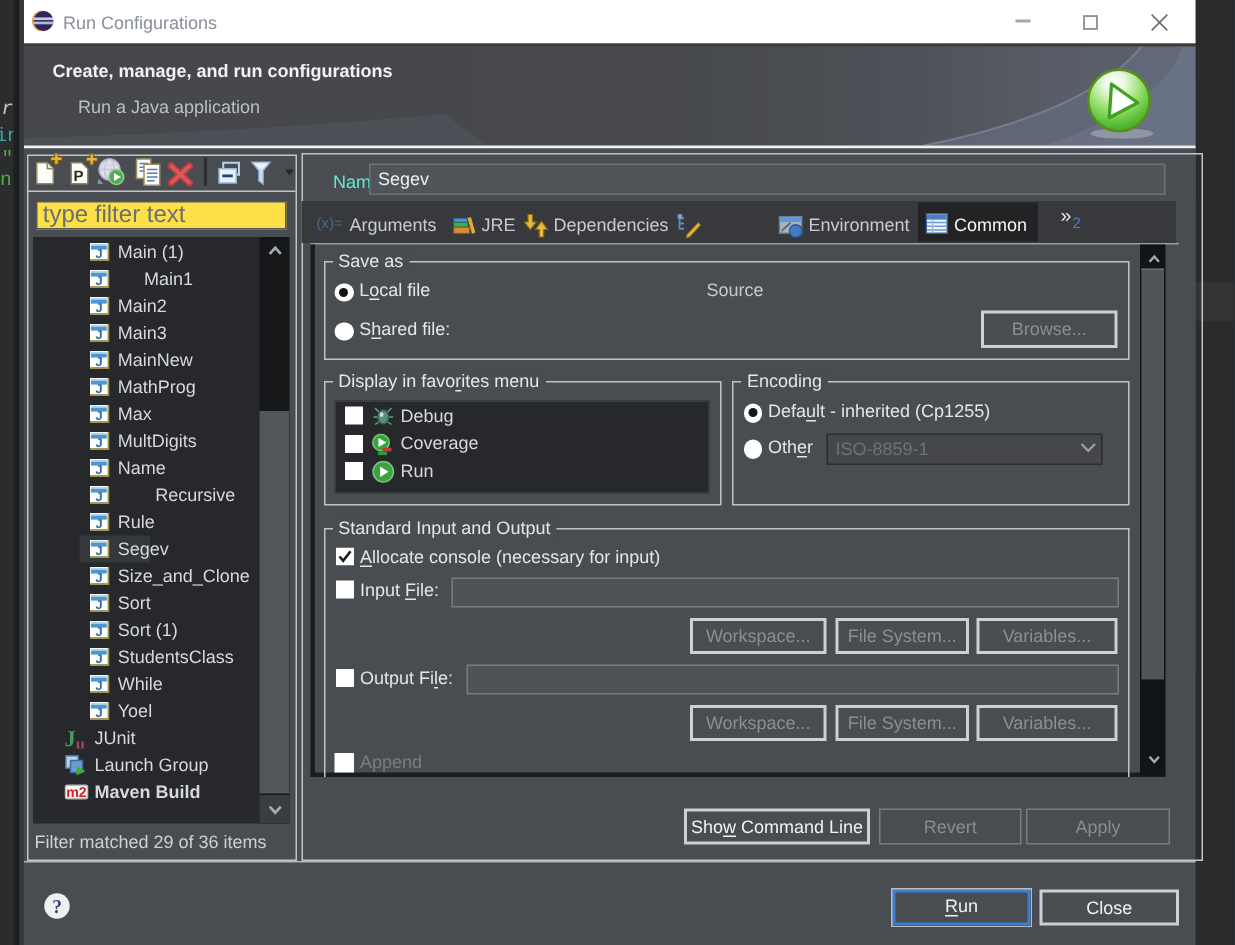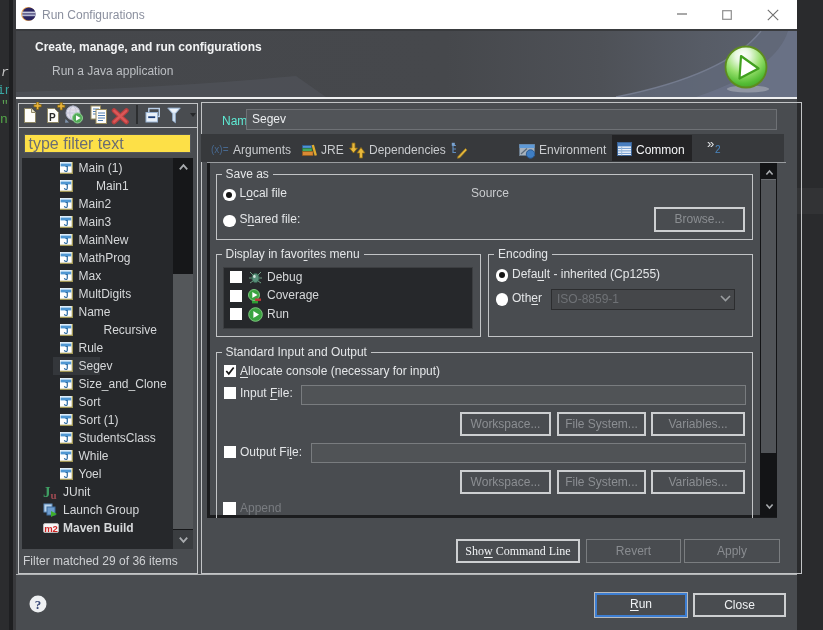--- a/index.html
+++ b/index.html
@@ -441,18 +441,18 @@
 <div class="btn" style="left:541px;top:412px;width:89px;height:24px;line-height:20px;">File System...</div>
 <div class="btn" style="left:635px;top:412px;width:94px;height:24px;line-height:20px;">Variables...</div>
 <div class="cb" style="left:208px;top:446px;"></div>
 <div class="lbl" style="left:224px;top:444.5px;">Output Fi<u>l</u>e:</div>
 <div class="field2" style="left:295px;top:443px;width:435px;height:20px;"></div>
 <div class="btn" style="left:444px;top:470px;width:91px;height:24px;line-height:20px;">Workspace...</div>
 <div class="btn" style="left:541px;top:470px;width:89px;height:24px;line-height:20px;">File System...</div>
 <div class="btn" style="left:635px;top:470px;width:94px;height:24px;line-height:20px;">Variables...</div>
 <div class="cb" style="left:207px;top:502px;width:13px;height:13px;"></div>
 <div class="lbl dim" style="left:224px;top:500.5px;">Append</div>
-<div class="btn en" style="left:440px;top:539px;width:124px;height:24px;line-height:20px;font-family:Liberation Serif, serif;">Sho<u>w</u> Command Line</div>
+<div class="btn en" style="left:440px;top:539px;width:124px;height:24px;line-height:20px;">Sho<u>w</u> Command Line</div>
 <div class="btn dim2" style="left:570px;top:539px;width:95px;height:24px;line-height:22px;">Revert</div>
 <div class="btn dim2" style="left:668px;top:539px;width:96px;height:24px;line-height:22px;">Apply</div>
 <div class="btn en" style="left:579px;top:593px;width:92px;height:24px;line-height:19px;border:2px solid #3d7ed2;box-shadow:0 0 0 1px #b8babc;"><u>R</u>un</div>
 <div class="btn en" style="left:677px;top:593px;width:93px;height:24px;line-height:20px;">Close</div>
 </div>
 </div>
 </body></html>

